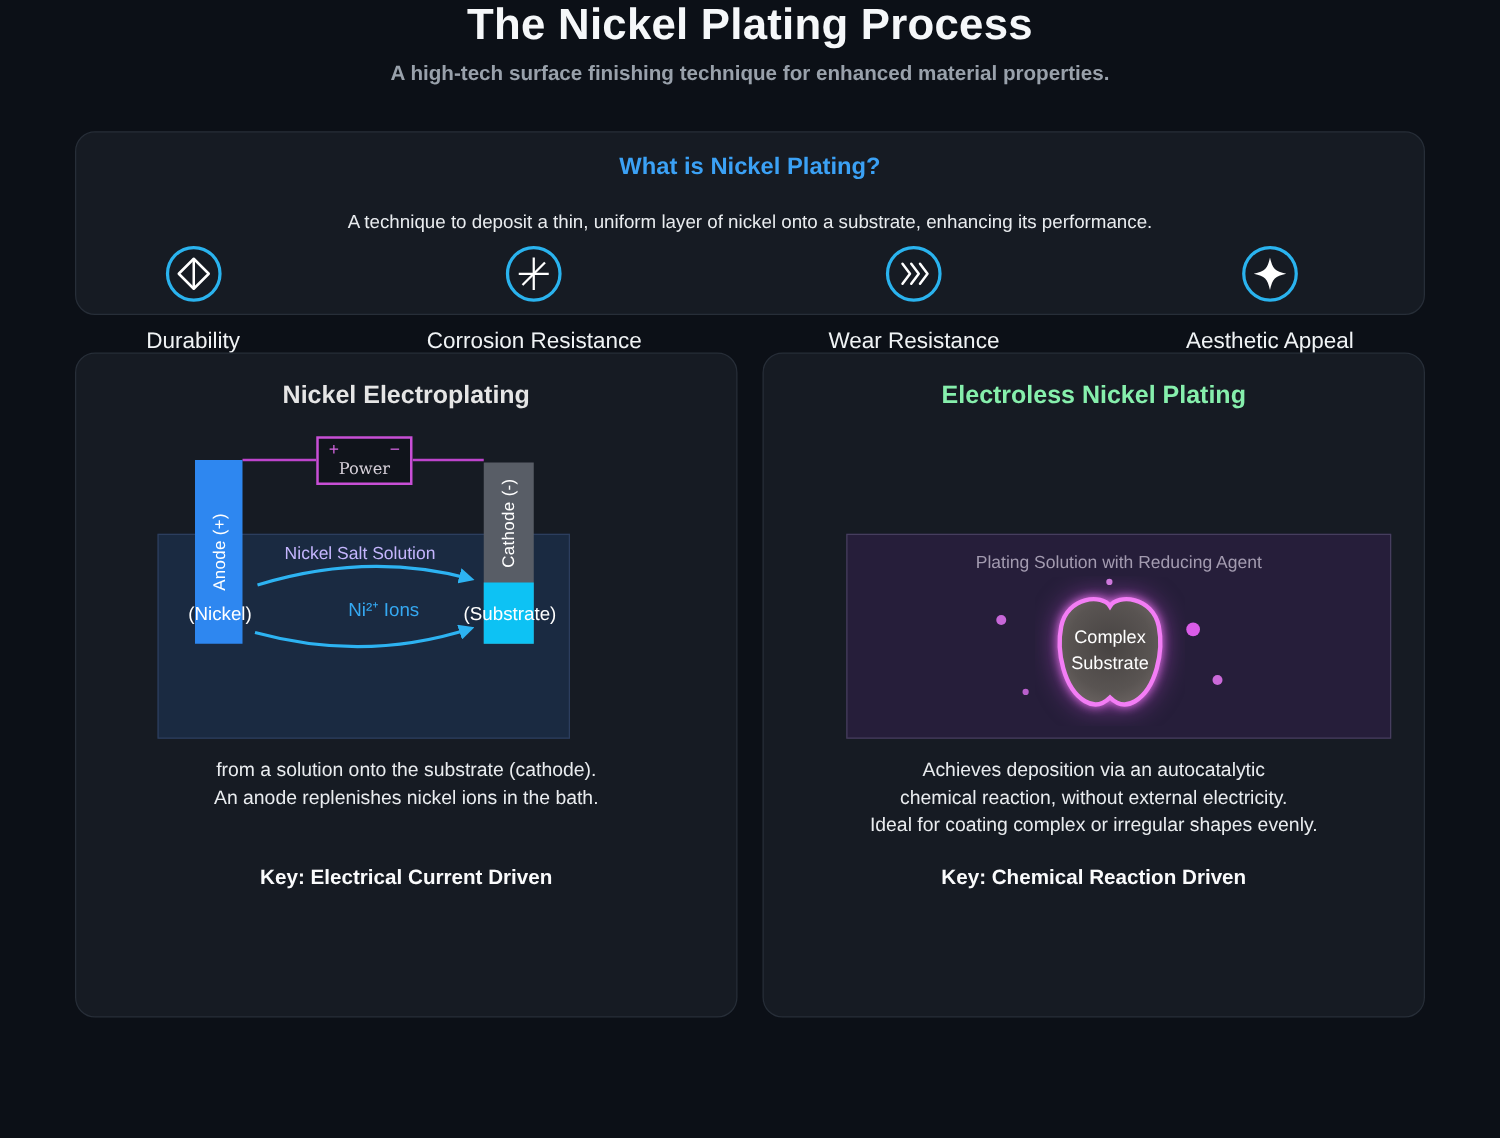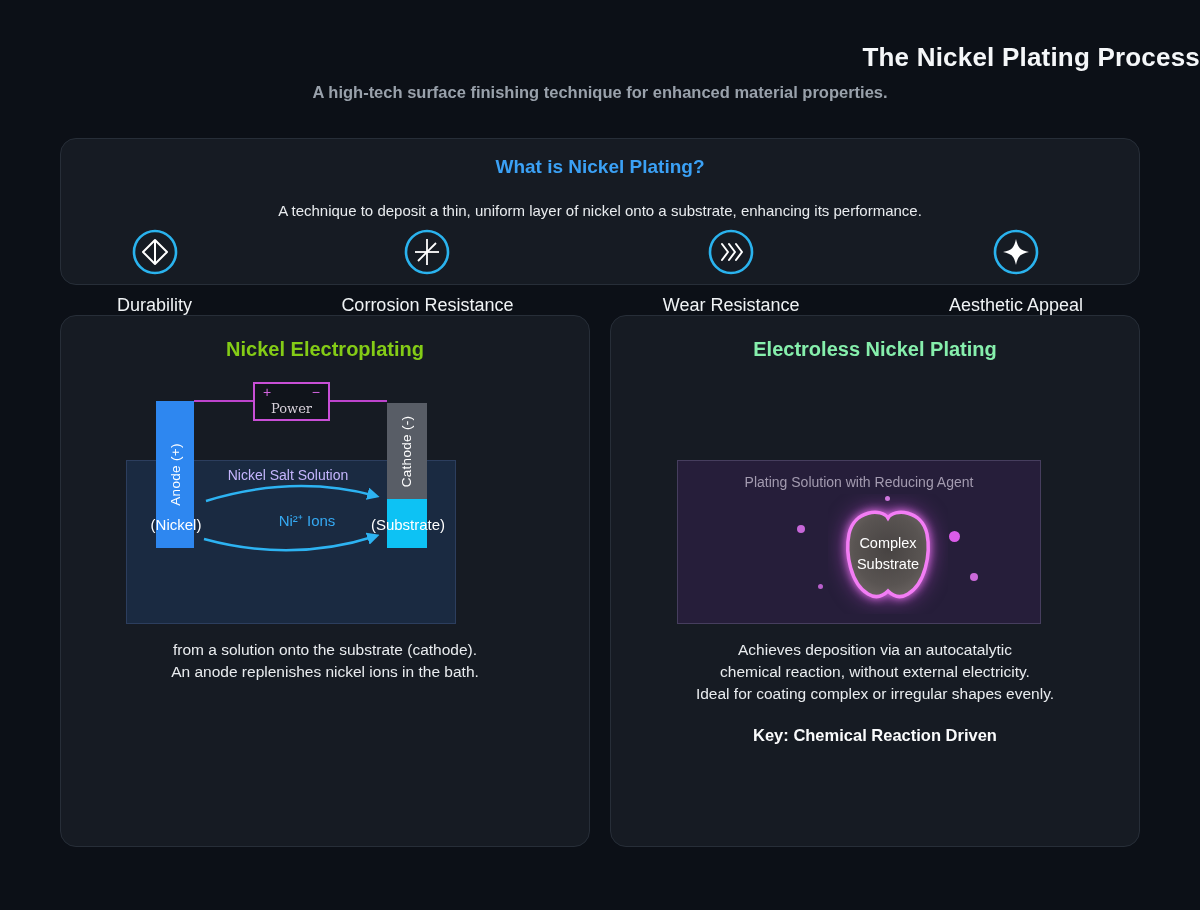--- a/index.html
+++ b/index.html
@@ -7,22 +7,22 @@
   body {
     background:#0c1017;
     font-family:"Liberation Sans", sans-serif;
     color:#eef1f4;
     overflow:hidden;
   }
   .page { width:1200px; height:910px; position:relative; }
 
   
   .page-title {
-    text-align:right; padding-top:42px;
-    font-size:26px; font-weight:700; color:#f5f7f9; letter-spacing:.2px;
+    text-align:center; 
+    font-size:35px; font-weight:700; color:#f5f7f9; letter-spacing:.2px;
   }
   .page-subtitle {
     text-align:center; margin-top:10px;
     font-size:16.5px; color:#99a1ab;font-weight:bold;
   }
 
   
   .card {
     background:#161b23; border:1px solid #272e38; border-radius:16px;
   }
@@ -45,21 +45,21 @@
   .benefit svg { display:block; }
   .benefit-label { margin-top:20px; font-size:18px; color:#f0f3f5; }
 
   .cards-row {
     width:1080px; margin:30px auto 0; display:flex; gap:20px;
   }
   .process-card { flex:1; height:532px; position:relative; }
   .card-heading {
     text-align:center; margin-top:22px; font-size:20px; font-weight:700;
   }
-  .heading-blue { color:#84cc16; }
+  .heading-blue { color:#e5e5e5; }
   .heading-purple { color:#86efac; }
 
   .card-desc {
     position:absolute; top:323px; left:0; width:100%;
     text-align:center; font-size:15.5px; line-height:22px; color:#e9ecef;
   }
   .card-key {
     position:absolute; top:410px; left:0; width:100%;
     text-align:center; font-size:16.5px; font-weight:700; color:#fafbfc;
   }
@@ -115,21 +115,21 @@
   .electrode-sub {
     position:absolute; top:200px; width:120px; text-align:center;
     font-size:15px; color:#ffffff; z-index:4;
   }
   .sub-nickel    { left:55px; }
   .sub-substrate { left:287px; }
 
   
   .el { position:absolute; left:0; top:0; width:530px; height:532px; }
   .tank-right {
-    position:absolute; left:66px; top:144px; width:364px; height:164px;
+    position:absolute; left:66px; top:144px; width:436px; height:164px;
     background:#261e3a; border:1px solid #463e5e; z-index:1;
   }
   .tank-title-right {
     text-align:center; margin-top:13px; font-size:14px; color:#a39bb0;
   }
   .blob-svg {
     position:absolute; left:217px; top:178px; width:120px; height:120px; z-index:2;
   }
   .blob-svg path.blob {
     filter:drop-shadow(0 0 4px rgba(243,120,245,.9)) drop-shadow(0 0 10px rgba(205,80,225,.55));
@@ -250,20 +250,21 @@
         <div class="ions-label">Ni²⁺ Ions</div>
 
         <div class="electrode-sub sub-nickel">(Nickel)</div>
         <div class="electrode-sub sub-substrate">(Substrate)</div>
       </div>
 
       <div class="card-desc">
         <div>from a solution onto the substrate (cathode).</div>
         <div>An anode replenishes nickel ions in the bath.</div>
       </div>
+      <div class="card-key">Key: Electrical Current Driven</div>
     </div>
 
     <div class="card process-card">
       <div class="card-heading heading-purple">Electroless Nickel Plating</div>
 
       <div class="el">
         <div class="tank-right">
           <div class="tank-title-right">Plating Solution with Reducing Agent</div>
         </div>
 

